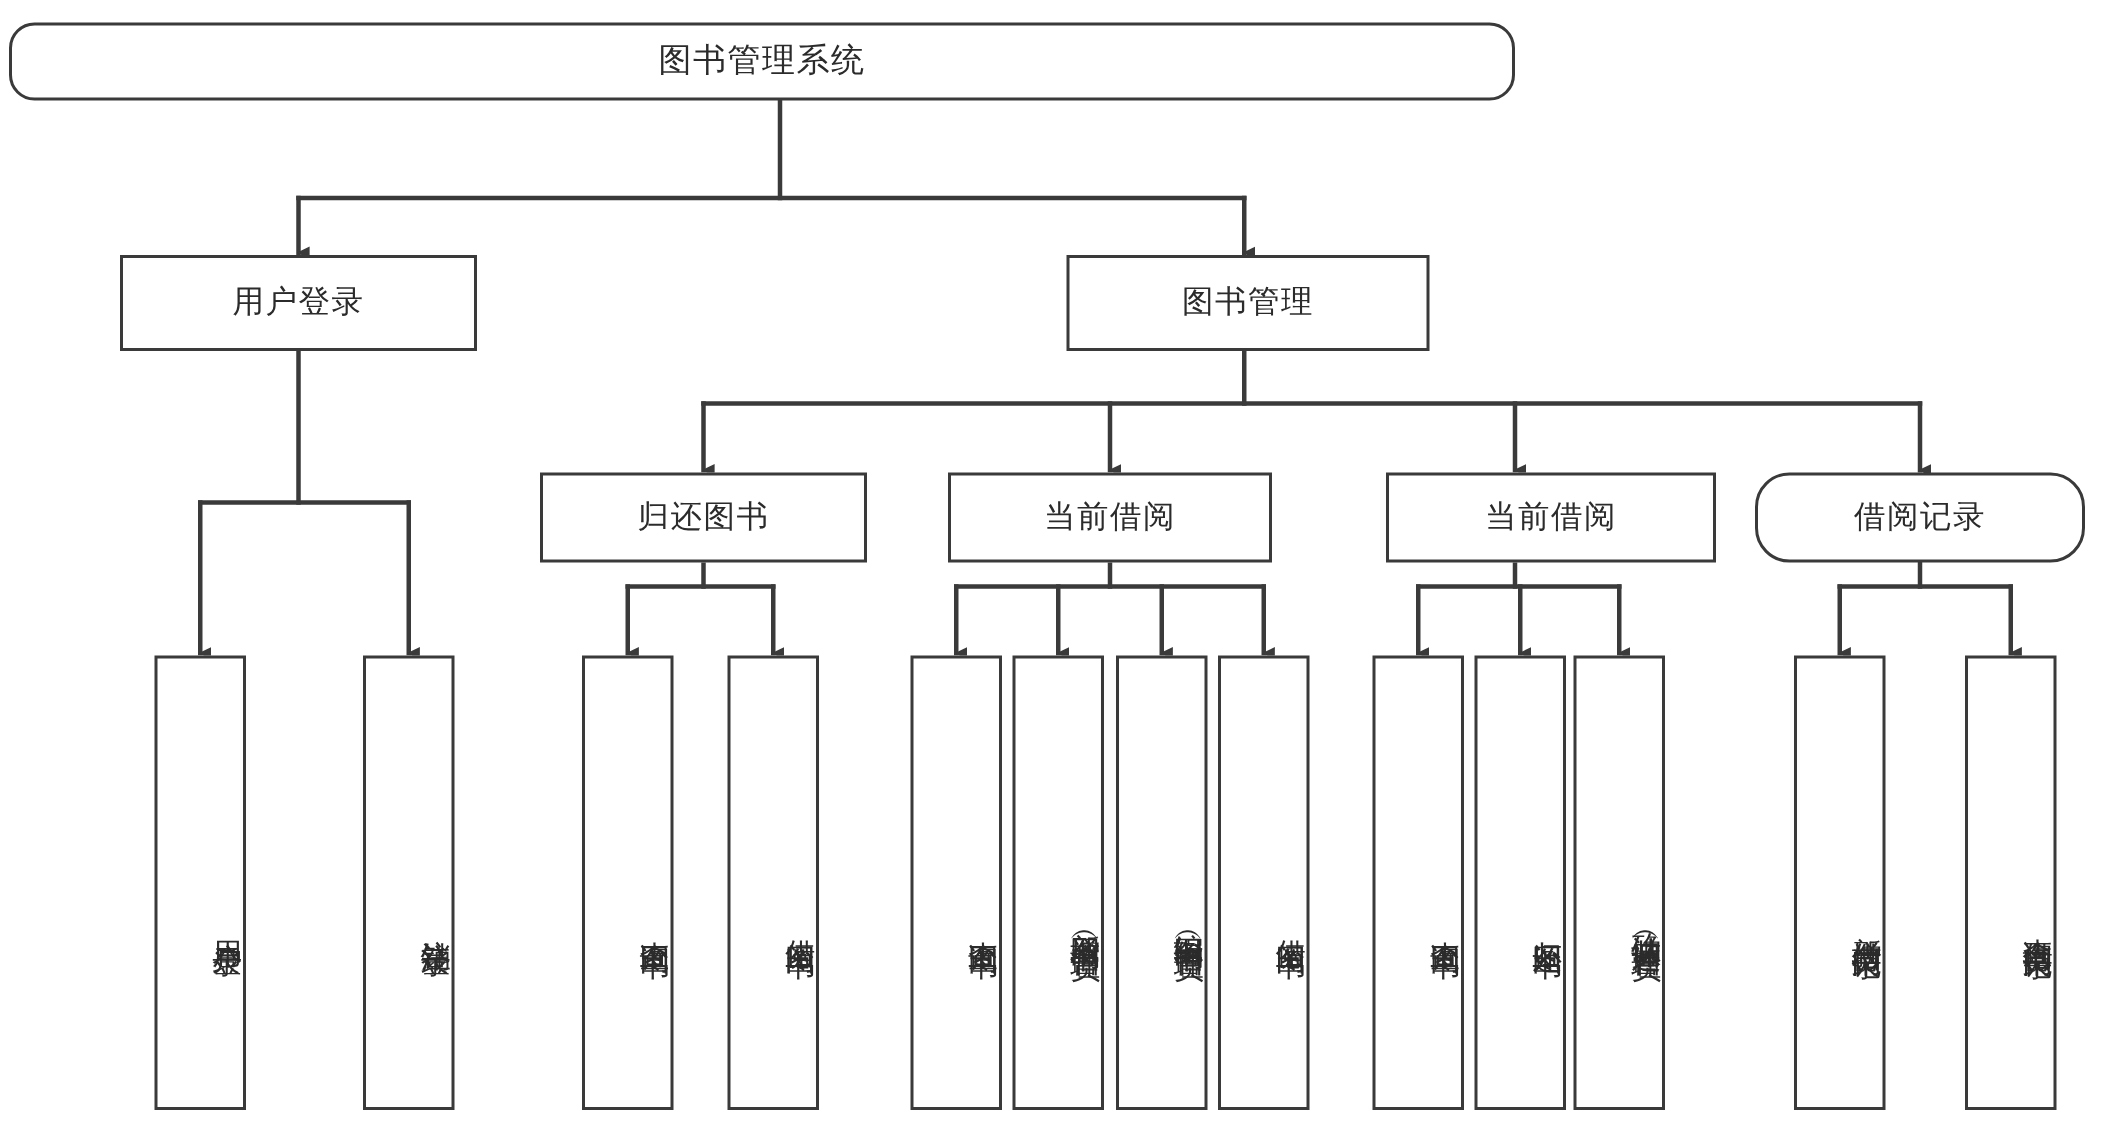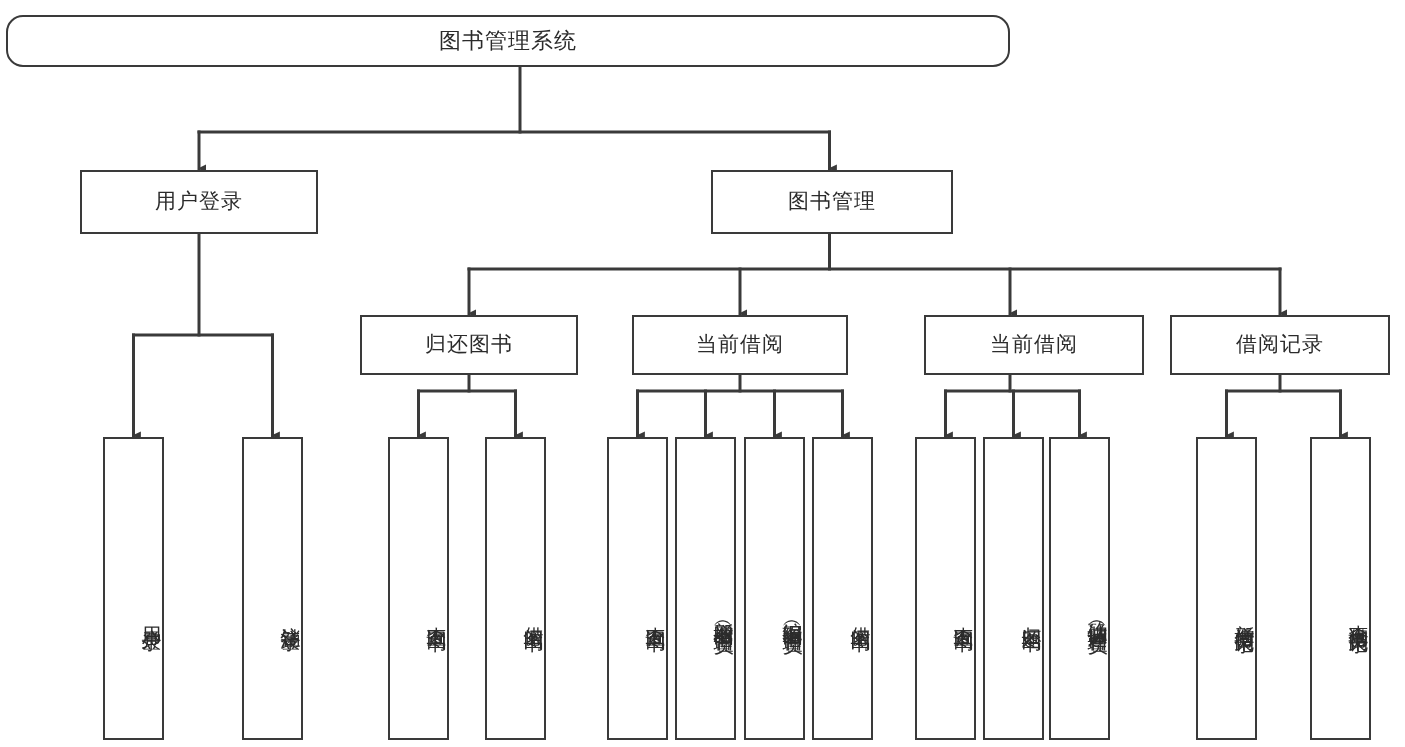--- a/index.html
+++ b/index.html
@@ -127,21 +127,21 @@
       </div>
       <div class="node h" style="left: 360px; top: 315px; width: 218px; height: 60px;">
         <span>归还图书</span>
       </div>
       <div class="node h" style="left: 632px; top: 315px; width: 216px; height: 60px;">
         <span>当前借阅</span>
       </div>
       <div class="node h" style="left: 900px; top: 315px; width: 220px; height: 60px; margin-left: 24px;">
         <span>当前借阅</span>
       </div>
-      <div class="node h" style="left: 1170px; top: 315px; width: 220px; height: 60px;">
+      <div class="node h" style="left: 1170px; top: 315px; width: 220px; height: 60px; border-radius: 23px;">
         <span>借阅记录</span>
       </div>
       <div class="node v" style="left: 103px; top: 437px; width: 61px; height: 303px;">
         <span class="vtext">用户登录</span>
       </div>
       <div class="node v" style="left: 242px; top: 437px; width: 61px; height: 303px;">
         <span class="vtext">注销登录</span>
       </div>
       <div class="node v" style="left: 388px; top: 437px; width: 61px; height: 303px;">
         <span class="vtext">查询图书</span>

